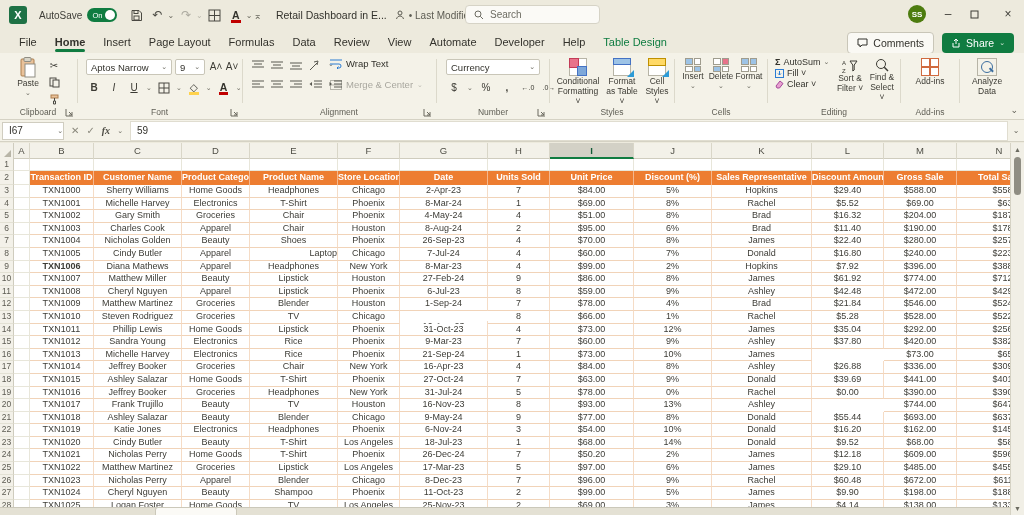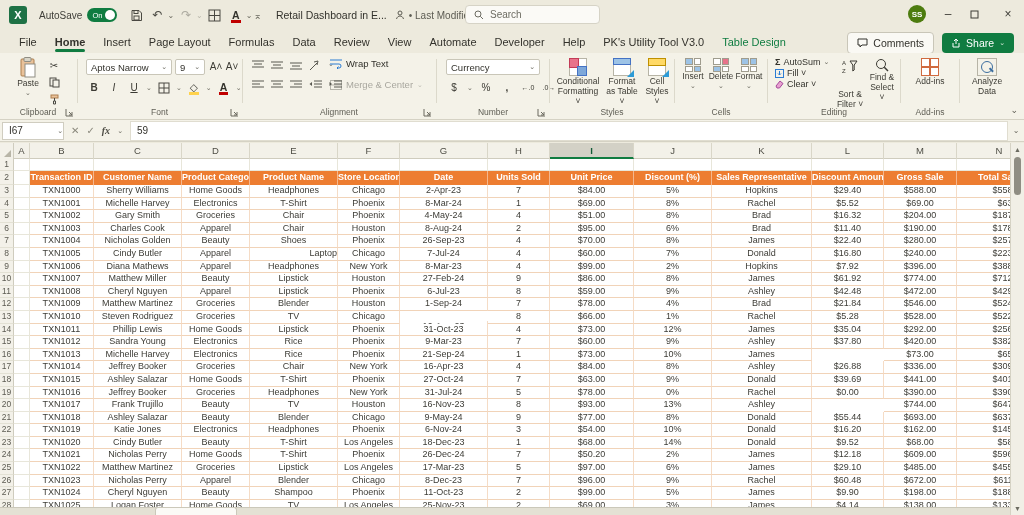--- a/index.html
+++ b/index.html
@@ -169,21 +169,20 @@
       <span class="mtab active">Home</span>
       <span class="mtab">Insert</span>
       <span class="mtab">Page Layout</span>
       <span class="mtab">Formulas</span>
       <span class="mtab">Data</span>
       <span class="mtab">Review</span>
       <span class="mtab">View</span>
       <span class="mtab">Automate</span>
       <span class="mtab">Developer</span>
       <span class="mtab">Help</span>
-      <span class="mtab">PK's Utility Tool V3.0</span>
       <span class="mtab ctx">Table Design</span>
     </div>
   <div class="menu-right">
     <span class="comments-btn">
       <svg width="11" height="10" viewBox="0 0 11 10">
         <path d="M1 1h9v6h-5l-2 2v-2h-2z" fill="none" stroke="#33322c"></path>
       </svg>
       <span>Comments</span>
     </span>
     <span class="share-btn">
@@ -441,21 +440,21 @@
             </svg>
           <span>Fill ˅</span>
         </span>
         <span style="display:flex;align-items:center;gap:3px;">
           <svg width="9" height="9" viewBox="0 0 9 9">
               <path d="M1 6l4-5 3 2.5L4.5 8H2z" fill="#e8a0d0" stroke="#a4499a"></path>
             </svg>
           <span>Clear ˅</span>
         </span>
       </div>
-      <div class="bigbtn" style="left:66px;top:5px;width:30px;gap:16px;">
+      <div class="bigbtn" style="left:66px;top:5px;width:30px;">
         <svg width="16" height="16" viewBox="0 0 16 16">
           <text x="0" y="7" font-size="6" fill="#3c3b34">A</text>
             <text x="0" y="15" font-size="6" fill="#3c3b34">Z</text>
           <path d="M8 3h7l-2.8 4v5l-1.4 1V7z" fill="none" stroke="#3c3b34"></path>
         </svg>
         <span>Sort &amp; Filter ˅</span>
       </div>
       <div class="bigbtn" style="left:98px;top:5px;width:30px;">
         <svg width="14" height="15" viewBox="0 0 14 15">
           <circle cx="6" cy="6" r="4.5" fill="none" stroke="#3c3b34"></circle>
@@ -661,21 +660,21 @@
         <div class="cell cdata" style="width: 84px; height: 12.6px; line-height: 11.6px;">$60.00</div>
         <div class="cell cdata" style="width: 78px; height: 12.6px; line-height: 11.6px;">7%</div>
         <div class="cell cdata" style="width: 100px; height: 12.6px; line-height: 11.6px;">Donald</div>
         <div class="cell cdata" style="width: 72px; height: 12.6px; line-height: 11.6px;">$16.80</div>
         <div class="cell cdata" style="width: 73px; height: 12.6px; line-height: 11.6px;">$240.00</div>
         <div class="cell cdata right" style="width: 85px; height: 12.6px; line-height: 11.6px;">$223.20</div>
       </div>
       <div class="row" style="height: 12.6px;">
         <div class="gut" style="width: 14px; height: 12.6px; line-height: 11.6px;">9</div>
         <div class="cell cA" style="width: 16px; height: 12.6px; line-height: 11.6px;"></div>
-        <div class="cell cdata" style="width: 64px; height: 12.6px; line-height: 11.6px;">TXN1006</div>
+        <div class="cell cdata" style="width: 64px; height: 12.6px; line-height: 11.6px; font-weight: bold;">TXN1006</div>
         <div class="cell cdata" style="width: 88px; height: 12.6px; line-height: 11.6px;">Diana Mathews</div>
         <div class="cell cdata" style="width: 68px; height: 12.6px; line-height: 11.6px;">Apparel</div>
         <div class="cell cdata" style="width: 88px; height: 12.6px; line-height: 11.6px;">Headphones</div>
         <div class="cell cdata" style="width: 62px; height: 12.6px; line-height: 11.6px;">New York</div>
         <div class="cell cdata" style="width: 88px; height: 12.6px; line-height: 11.6px;">8-Mar-23</div>
         <div class="cell cdata" style="width: 62px; height: 12.6px; line-height: 11.6px;">4</div>
         <div class="cell cdata" style="width: 84px; height: 12.6px; line-height: 11.6px;">$99.00</div>
         <div class="cell cdata" style="width: 78px; height: 12.6px; line-height: 11.6px;">2%</div>
         <div class="cell cdata" style="width: 100px; height: 12.6px; line-height: 11.6px;">Hopkins</div>
         <div class="cell cdata" style="width: 72px; height: 12.6px; line-height: 11.6px;">$7.92</div>
@@ -904,21 +903,21 @@
         <div class="cell cdata right" style="width: 85px; height: 12.6px; line-height: 11.6px;">$145.80</div>
       </div>
       <div class="row" style="height: 12.6px;">
         <div class="gut" style="width: 14px; height: 12.6px; line-height: 11.6px;">23</div>
         <div class="cell cA" style="width: 16px; height: 12.6px; line-height: 11.6px;"></div>
         <div class="cell cdata" style="width: 64px; height: 12.6px; line-height: 11.6px;">TXN1020</div>
         <div class="cell cdata" style="width: 88px; height: 12.6px; line-height: 11.6px;">Cindy Butler</div>
         <div class="cell cdata" style="width: 68px; height: 12.6px; line-height: 11.6px;">Beauty</div>
         <div class="cell cdata" style="width: 88px; height: 12.6px; line-height: 11.6px;">T-Shirt</div>
         <div class="cell cdata" style="width: 62px; height: 12.6px; line-height: 11.6px;">Los Angeles</div>
-        <div class="cell cdata" style="width: 88px; height: 12.6px; line-height: 11.6px;">18-Dec-23</div>
+        <div class="cell cdata" style="width: 88px; height: 12.6px; line-height: 11.6px;">18-Jul-23</div>
         <div class="cell cdata" style="width: 62px; height: 12.6px; line-height: 11.6px;">1</div>
         <div class="cell cdata" style="width: 84px; height: 12.6px; line-height: 11.6px;">$68.00</div>
         <div class="cell cdata" style="width: 78px; height: 12.6px; line-height: 11.6px;">14%</div>
         <div class="cell cdata" style="width: 100px; height: 12.6px; line-height: 11.6px;">Donald</div>
         <div class="cell cdata" style="width: 72px; height: 12.6px; line-height: 11.6px;">$9.52</div>
         <div class="cell cdata" style="width: 73px; height: 12.6px; line-height: 11.6px;">$68.00</div>
         <div class="cell cdata right" style="width: 85px; height: 12.6px; line-height: 11.6px;">$58.48</div>
       </div>
       <div class="row" style="height: 12.6px;">
         <div class="gut" style="width: 14px; height: 12.6px; line-height: 11.6px;">24</div>

